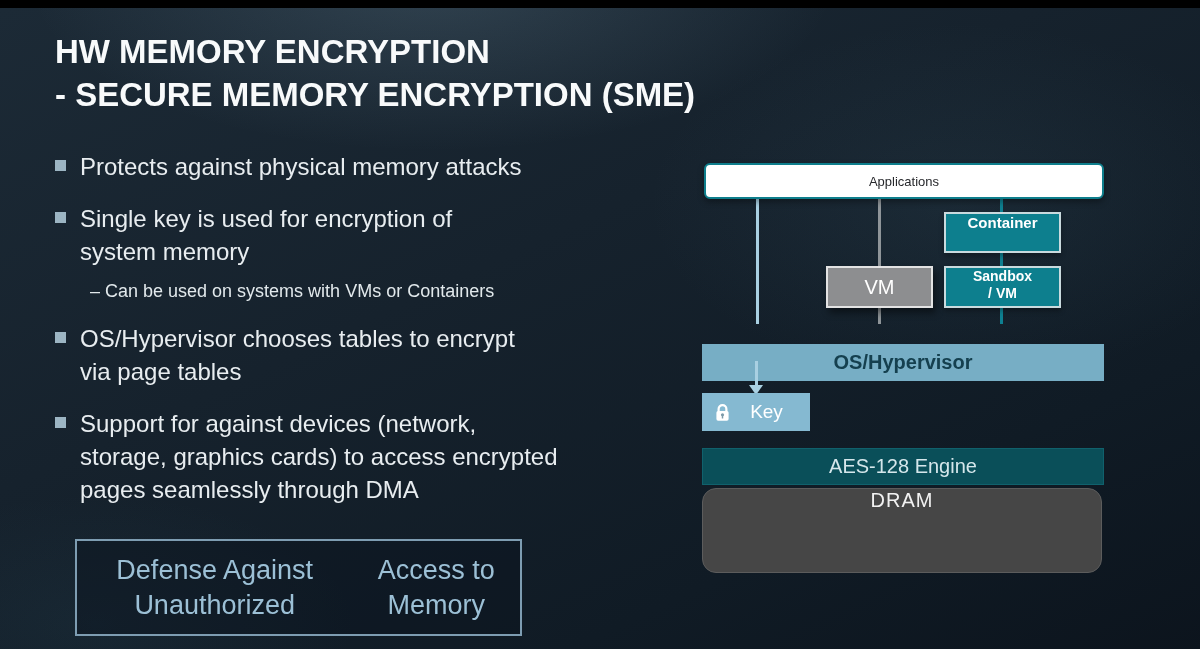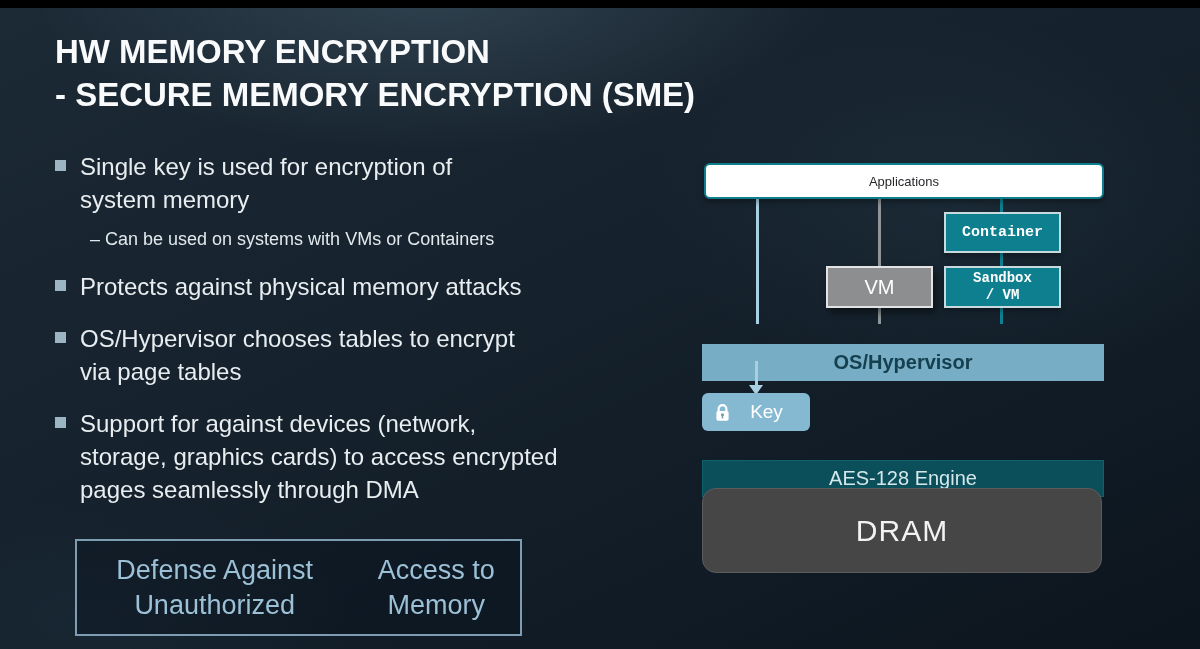--- a/index.html
+++ b/index.html
@@ -46,22 +46,22 @@
   .line-mid{left:878px;top:190px;height:126px;background:#8f9599;}
   .line-right{left:1000px;top:190px;height:126px;background:#0e8091;}
   .node-apps{
     left:704px;top:155px;width:400px;height:36px;
     background:#ffffff;border:2px solid #0e7e8c;border-radius:6px;
     display:flex;align-items:center;justify-content:center;
     color:#26272b;font-size:13px;box-shadow:0 3px 6px rgba(0,0,0,0.35);
   }
   .node-teal{
     background:#0d7f8e;border:2px solid #c9dade;
-    display:flex;flex-direction:column;align-items:center;justify-content:center;
-    color:#ffffff;font-weight:bold;box-shadow:0 3px 5px rgba(0,0,0,0.3);font-family:Liberation Mono, monospace;
+    display:flex;flex-direction:column;align-items:center;
+    color:#ffffff;font-weight:bold;box-shadow:0 3px 5px rgba(0,0,0,0.3);
   }
   .node-container{left:944px;top:204px;width:117px;height:41px;font-size:15px;}
   .node-sandbox{left:944px;top:258px;width:117px;height:42px;font-size:14px;line-height:17px;}
   .node-vm{
     left:826px;top:258px;width:107px;height:42px;
     background:#8d8e90;border:2px solid #e3e3e3;
     display:flex;align-items:center;justify-content:center;
     color:#ffffff;font-size:20px;box-shadow:3px 5px 7px rgba(0,0,0,0.45);
   }
   .band-os{
@@ -71,61 +71,61 @@
   }
   .arrow-stem{left:755px;top:353px;width:3px;height:25px;background:#a9d0e2;}
   .arrow-head{
     left:749px;top:377px;width:0;height:0;
     border-left:7px solid transparent;border-right:7px solid transparent;
     border-top:10px solid #a9d0e2;
   }
   .node-key{
     left:702px;top:385px;width:108px;height:38px;background:#85b9d1;
     display:flex;align-items:center;
-    color:#ffffff;font-size:19px;padding:0 10px;border-radius:6px;
+    color:#ffffff;font-size:19px;padding:0 10px;
   }
   .node-key .key-label{flex:1;text-align:center;}
   .lock{width:21px;height:21px;display:block;}
   .band-aes{
-    left:702px;top:452px;width:402px;height:37px;background:#0a4f59;
+    left:702px;top:440px;width:402px;height:37px;background:#0a4f59;
     border:1px solid #10616c;
     display:flex;align-items:center;justify-content:center;
     color:#d5e7eb;font-size:20px;
   }
   .node-dram{
     left:702px;top:480px;width:400px;height:85px;background:#464646;
     border:1px solid #5c5c5c;border-radius:14px;
-    display:flex;align-items:center;justify-content:center;
-    color:#f2f2f2;font-size:30px;letter-spacing:1px;
+    display:flex;justify-content:center;
+    color:#f2f2f2;font-size:20px;letter-spacing:1px;
   }
 </style>
 </head>
 <body>
 
 <div class="slide">
 
   <div class="title">
     <span>HW MEMORY ENCRYPTION</span>
     <span>- SECURE MEMORY ENCRYPTION (SME)</span>
   </div>
 
   <div class="bullets">
 
     <div class="bullet">
       <span class="marker"></span>
+      <span class="bline">Protects against physical memory attacks</span>
+    </div>
+
+    <div class="bullet">
+      <span class="marker"></span>
       <span class="bline">Single key is used for encryption of</span>
       <span class="bline">system memory</span>
       <div class="subbullets">
         <div class="subbullet">– Can be used on systems with VMs or Containers</div>
       </div>
-    </div>
-
-    <div class="bullet">
-      <span class="marker"></span>
-      <span class="bline">Protects against physical memory attacks</span>
     </div>
 
     <div class="bullet">
       <span class="marker"></span>
       <span class="bline">OS/Hypervisor chooses tables to encrypt</span>
       <span class="bline">via page tables</span>
     </div>
 
     <div class="bullet">
       <span class="marker"></span>

